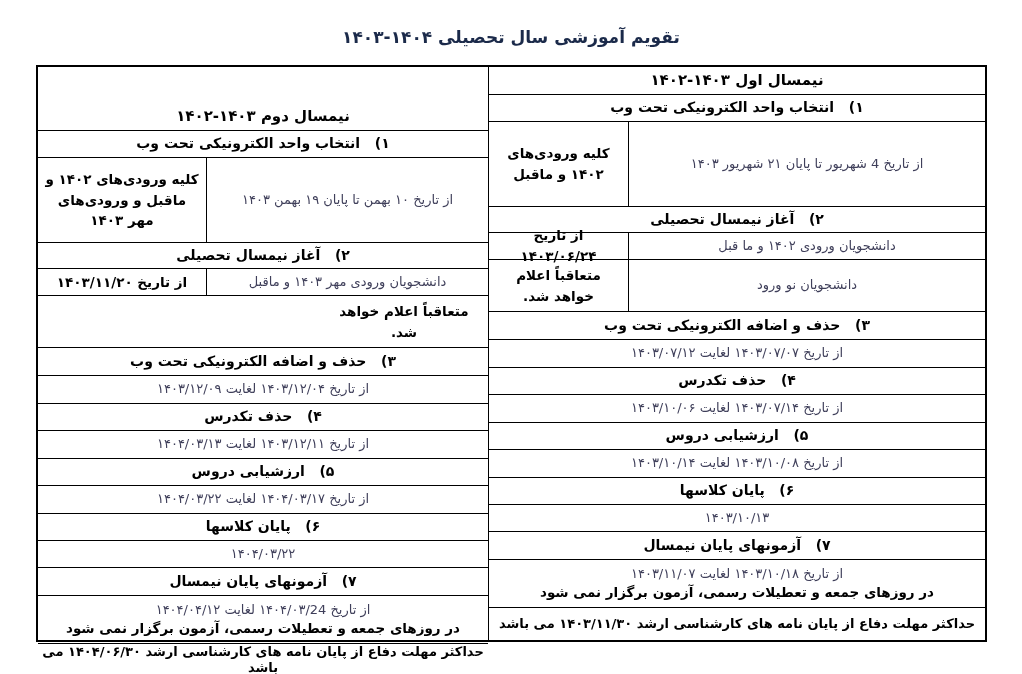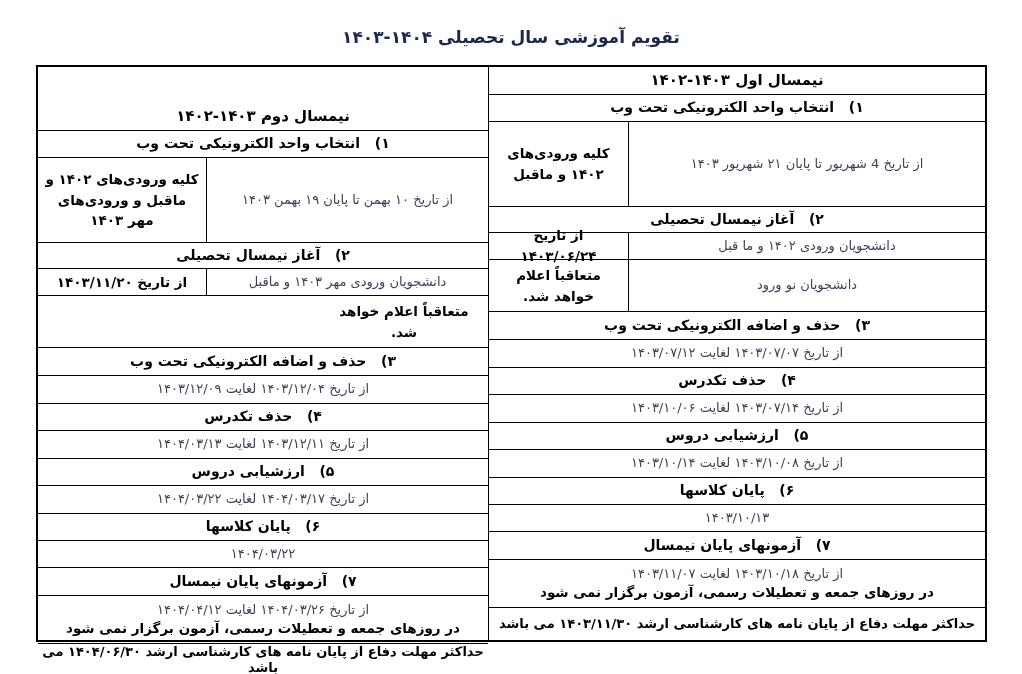--- a/index.html
+++ b/index.html
@@ -128,19 +128,19 @@
     <div class="row r-t3 item-title">۳)&nbsp;&nbsp;&nbsp;حذف و اضافه الکترونیکی تحت وب</div>
     <div class="row r-d3 reg">از تاریخ ۱۴۰۳/۱۲/۰۴ لغایت ۱۴۰۳/۱۲/۰۹</div>
     <div class="row r-t4 item-title">۴)&nbsp;&nbsp;&nbsp;حذف تکدرس</div>
     <div class="row r-d4 reg">از تاریخ ۱۴۰۳/۱۲/۱۱ لغایت ۱۴۰۴/۰۳/۱۳</div>
     <div class="row r-t5 item-title">۵)&nbsp;&nbsp;&nbsp;ارزشیابی دروس</div>
     <div class="row r-d5 reg">از تاریخ ۱۴۰۴/۰۳/۱۷ لغایت ۱۴۰۴/۰۳/۲۲</div>
     <div class="row r-t6 item-title">۶)&nbsp;&nbsp;&nbsp;پایان کلاسها</div>
     <div class="row r-d6 reg">۱۴۰۴/۰۳/۲۲</div>
     <div class="row r-t7 item-title">۷)&nbsp;&nbsp;&nbsp;آزمونهای پایان نیمسال</div>
     <div class="row r-d7 stack">
-      <div class="line-date reg">از تاریخ ۱۴۰۴/۰۳/۲۶ لغایت ۱۴۰۴/۰۴/۱۲</div>
+      <div class="line-date reg">از تاریخ ۱۴۰۴/۰۳/24 لغایت ۱۴۰۴/۰۴/۱۲</div>
       <div class="line-note">در روزهای جمعه و تعطیلات رسمی، آزمون برگزار نمی شود</div>
     </div>
     <div class="row r-last bold">حداکثر مهلت دفاع از پایان نامه های کارشناسی ارشد ۱۴۰۴/۰۶/۳۰ می باشد</div>
   </div>
 
 </div>
 
 </body></html>

